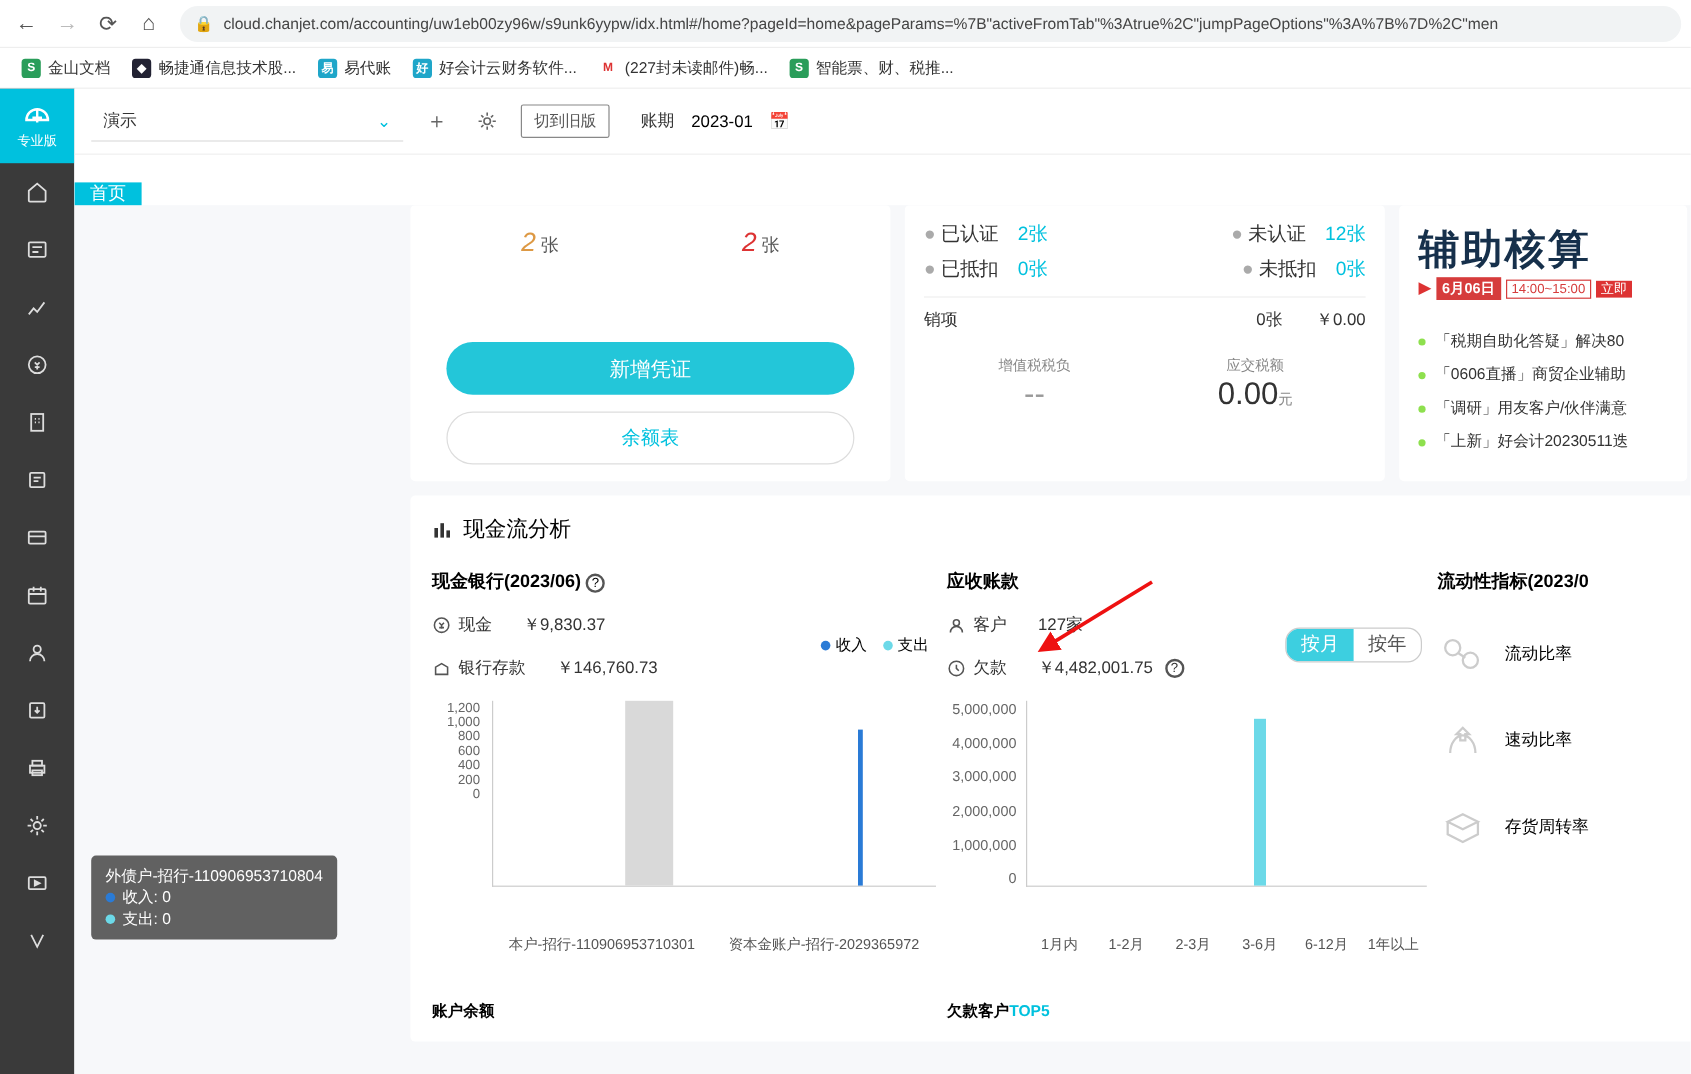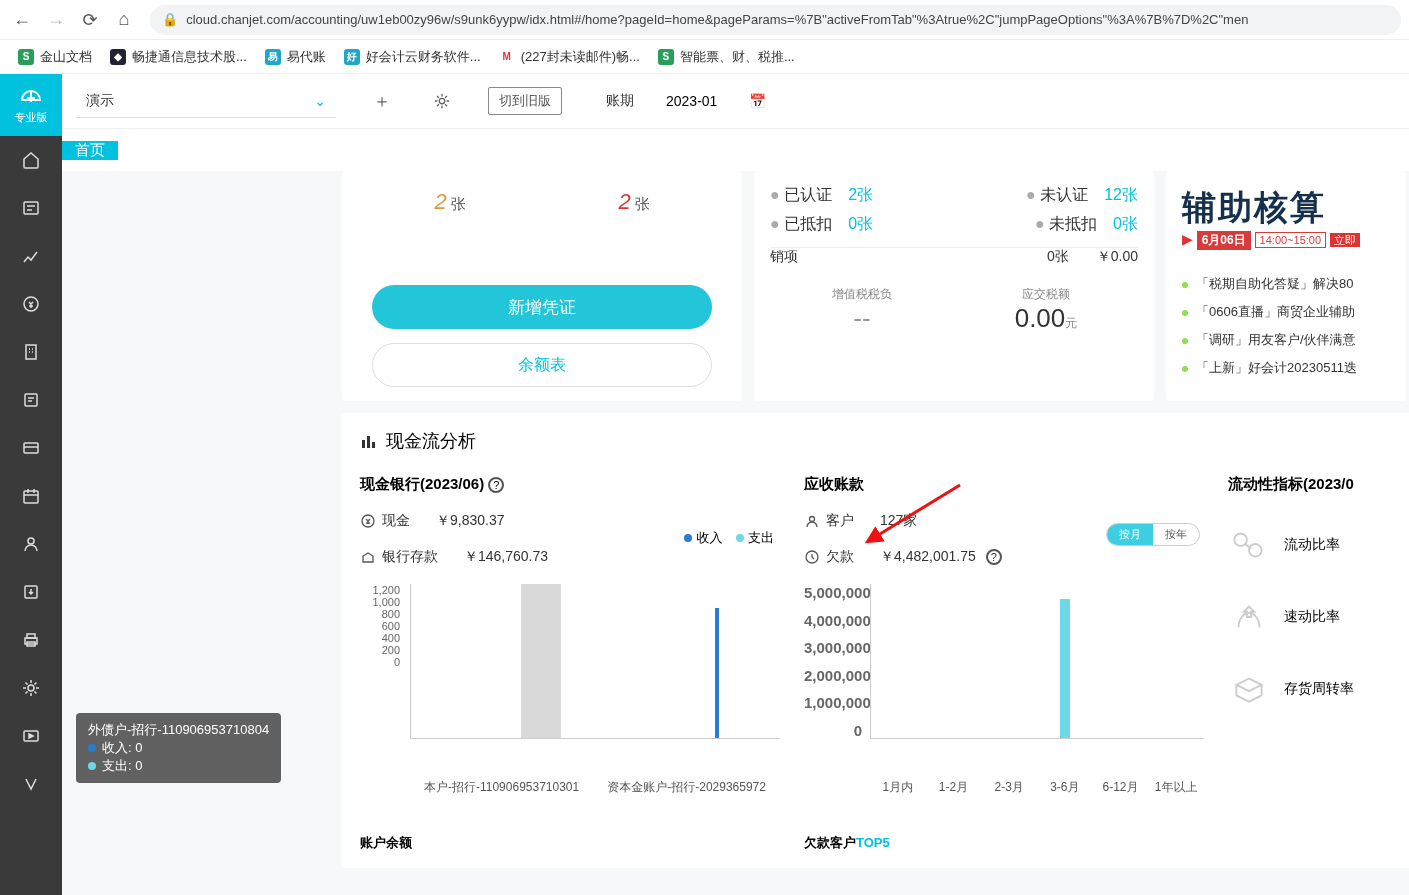--- a/index.html
+++ b/index.html
@@ -18,93 +18,93 @@
 .bm-icon { width: 16px; height: 16px; display: inline-flex; align-items: center; justify-content: center; border-radius: 3px; font-size: 10px; font-weight: bold; color: #fff; }
 
 
 .app { display: flex; height: calc(895px - 74px); }
 .sidebar { width: 62px; background: #3a3a3a; display: flex; flex-direction: column; align-items: center; }
 .logo-cell { width: 62px; height: 62px; background: #00c1de; display: flex; flex-direction: column; align-items: center; justify-content: center; color: #fff; font-size: 11px; }
 .logo-cell svg { margin-bottom: 2px; }
 .side-icon { width: 62px; height: 48px; display: flex; align-items: center; justify-content: center; color: #ddd; }
 
 .main { flex: 1; display: flex; flex-direction: column; background: #f7f8fa; overflow: hidden; }
-.topbar { height: 55px; background: #fff; display: flex; align-items: center; padding: 0 14px; gap: 32px; font-size: 14px; border-bottom: 1px solid #eee; }
+.topbar { height: 55px; background: #fff; display: flex; align-items: center; padding: 0 14px; gap: 14px; font-size: 14px; border-bottom: 1px solid #eee; }
 .company-select { width: 260px; height: 34px; display: flex; align-items: center; justify-content: space-between; padding: 0 10px; color: #333; border-bottom: 1px solid #ddd; }
 .chev-down { color: #00c1de; }
 .top-icon { width: 28px; height: 28px; display: flex; align-items: center; justify-content: center; color: #666; font-size: 18px; }
 .switch-btn { padding: 4px 10px; border: 1px solid #888; color: #555; font-size: 13px; border-radius: 2px; }
 .period-label { color: #333; margin-left: 12px; }
 .cal-icon { color: #00c1de; }
 
-.tab-bar { height: 42px; background: #fff; display: flex; align-items: center; }
+.tab-bar { height: 42px; background: #fff; display: flex; align-items: flex-end; }
 .homepage-tab { width: 56px; background: #00c1de; color: #fff; display: flex; align-items: center; justify-content: center; font-size: 15px; margin-left: 0; }
 
 .content { flex: 1; padding: 0 0 0 280px; overflow: hidden; position: relative; }
 .content-inner { width: 1080px; }
 
 
 .row1 { display: flex; gap: 12px; }
 .card { background: #fff; border-radius: 4px; padding: 14px 16px; font-size: 14px; color: #333; }
 .card-left { width: 400px; text-align: center; }
 .count-row { display: flex; justify-content: space-around; height: 30px; align-items: flex-end; }
 .count-item { color: #d94; font-size: 22px; font-style: italic;}
 .count-item .sheet { font-size: 15px; color: #555; font-style: normal; margin-left: 4px;}
 .primary-btn { width: 340px; height: 44px; background: #23c6d9; color: #fff; border: none; border-radius: 22px; font-size: 17px; margin-top: 70px; }
 .secondary-btn { width: 340px; height: 44px; background: #fff; color: #00c1de; border: 1px solid #ddd; border-radius: 22px; font-size: 16px; margin-top: 14px; }
 
 .card-mid { width: 400px; }
 .tax-line { display: flex; justify-content: space-between; margin-bottom: 8px; font-size: 16px; }
 .dot-grey { color: #aaa; }
 .tax-line .num-link { color: #00c1de; }
-.output-line { margin-top: 12px; display: flex; justify-content: space-between; border-top: 1px solid #eee; }
+.output-line { margin-top: 12px; display: flex; justify-content: space-between; border-top: 1px solid #eee; padding-top: 10px;}
 .tax-bottom { display: flex; margin-top: 20px; text-align: center; }
 .tax-bottom > div { flex: 1; }
 .tax-bottom .big { font-size: 26px; }
 .small { font-size: 12px; color: #888; }
 
 .card-right { width: 240px; overflow: hidden; white-space: nowrap; }
 .banner-title { font-size: 34px; font-weight: 900; color: #16304b; letter-spacing: 2px; }
 .date-badge { display: inline-block; background: #d63c3c; color: #fff; font-size: 12px; padding: 1px 5px; font-weight: bold; }
 .time-badge { font-size: 11px; background: #fff; color:#d63c3c; border:1px solid #d63c3c; padding:1px 4px;}
 .news-list { margin-top: 20px; list-style: none; }
 .news-list li { font-size: 13px; color: #333; padding: 5px 0; position: relative; padding-left: 14px; }
 .news-list li::before { content: ""; position: absolute; left: 0; top: 12px; width: 6px; height: 6px; background: #8ee04e; border-radius: 50%; }
 
 .row2 { background: #fff; margin-top: 12px; padding: 16px 18px; border-radius: 4px; }
 .section-header { display: flex; align-items: center; gap: 8px; font-size: 18px; font-weight: 500; }
 .section-header svg { fill: #333; }
 
-.panels { display: flex; gap: 24px; margin-top: 22px; }
+.panels { display: flex; gap: 9px; margin-top: 22px; }
 .panel { position: relative; }
 .panel-title { font-size: 15px; font-weight: 600; margin-bottom: 8px; }
 .q-icon { display: inline-flex; width: 16px; height: 16px; border: 2px solid #555; border-radius: 50%; font-size: 11px; align-items: center; justify-content: center; margin-left: 4px; font-weight: normal; }
 .kv-line { font-size: 14px; color: #333; margin: 18px 0; display: flex; align-items: center; gap: 6px;}
 .legend { position: absolute; right: 6px; top: 54px; font-size: 13px; }
 .legend .ldot { display: inline-block; width: 8px; height: 8px; border-radius: 50%; margin: 0 4px 0 10px; }
 .ldot.income { background: #2a7bd6; }
 .ldot.expense { background: #6cd9e8; }
 
 .chart-area { position: relative; margin-top: 18px; width: 420px; height: 190px; }
 .y-axis { position: absolute; left: 0; top: 0; height: 155px; display: flex; flex-direction: column; justify-content: flex-start; font-size: 11px; color: #666; text-align: right; width: 40px; }
 .plot { position: absolute; left: 50px; top: 0; right: 0; height: 155px; border-left: 1px solid #ccc; border-bottom: 1px solid #ccc; display: flex; align-items: flex-end; justify-content: space-around; }
 .bar-highlight { position: absolute; background: #d9d9d9; top: 0; bottom: 0; width: 40px; }
 .bar { width: 4px; background: #2a7bd6; }
 .x-labels { position: absolute; bottom: -22px; left: 0; right: 0; display: flex; justify-content: space-around; font-size: 12px; color: #555; white-space: nowrap; }
 .chart-subtitle { font-size: 13px; font-weight: 600; margin-top: 60px; }
 
 .panel-b { width: 420px; }
 .chart-area2 { position: relative; margin-top: 18px; width: 400px; height: 190px; }
-.y-axis2 { position: absolute; left: 0; top: 0; height: 155px; display: flex; flex-direction: column; justify-content: space-between; font-size: 15px; color: #666; text-align: right; width: 58px; font-weight: bold; }
+.y-axis2 { position: absolute; left: 0; top: 0; height: 155px; display: flex; flex-direction: column; justify-content: space-between; font-size: 12px; color: #666; text-align: right; width: 58px; }
 .plot2 { position: absolute; left: 66px; top: 0; right: 0; height: 155px; border-left: 1px solid #ccc; border-bottom: 1px solid #ccc; display: flex; align-items: flex-end; }
 .plot2 .tick { flex: 1; text-align: center; display:flex; align-items:flex-end; justify-content:center; }
 .bar2 { width: 10px; background: #6cd9e8; }
 .x-labels2 { position: absolute; bottom: -22px; left: 0; right: 0; display: flex; font-size: 12px; color: #555; }
 .x-labels2 span { flex: 1; text-align: center; }
-.toggle { position: absolute; right: 4px; top: 48px; border: 1px solid #ccc; border-radius: 12px; display: flex; font-size: 11px; overflow: hidden; }
+.toggle { position: absolute; right: 4px; top: 48px; border: 1px solid #ccc; border-radius: 12px; display: flex; font-size: 16px; overflow: hidden; }
 .toggle span { padding: 3px 12px; color: #555; }
 .toggle .active { background: #3dcfe0; color: #fff; }
 .top5 { font-size: 13px; font-weight: 600; margin-top: 60px; }
 .top5 .teal { color: #00c1de; }
 
 .panel-c { width: 220px; }
 .metric-line { font-size: 14px; margin-top: 30px; display: flex; align-items: center; gap: 14px; }
 .metric-icon { width: 42px; height: 42px; color: #ccc; }
 
 

